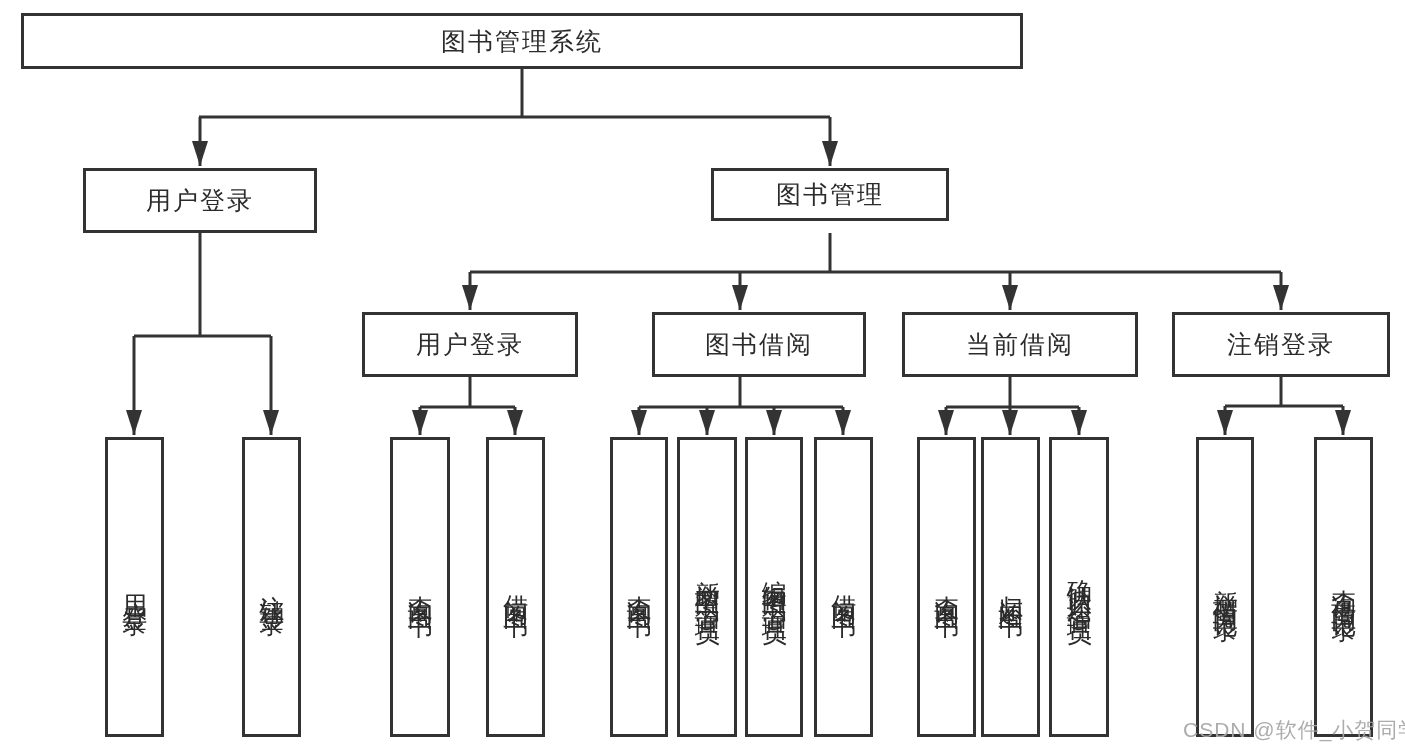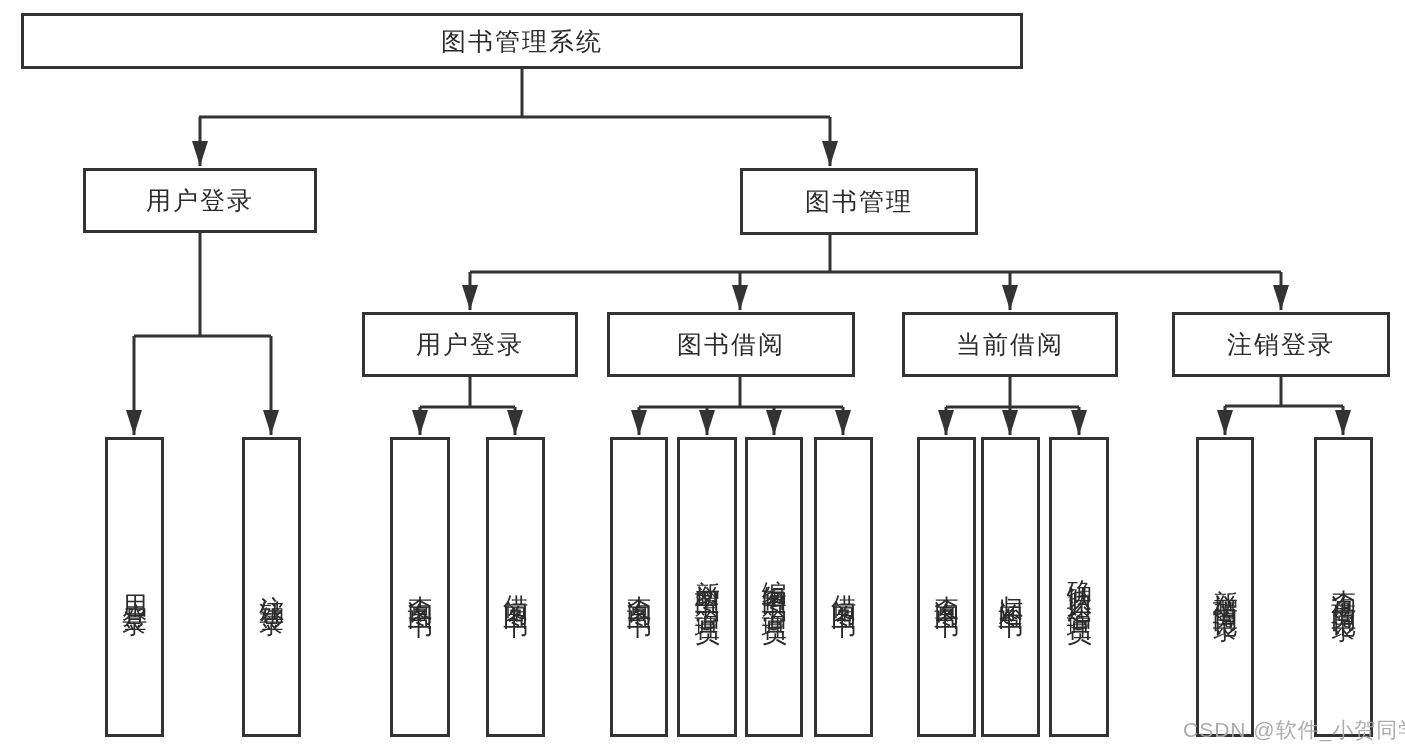--- a/index.html
+++ b/index.html
@@ -41,24 +41,24 @@
   .leaf span {
     writing-mode: vertical-rl;
     text-orientation: mixed;
     font-size: 25px;
     letter-spacing: 6px;
     line-height: 1.1;
   }
   
   #node-root            { left: 21px;   top: 13px;  width: 1002px; height: 56px; }
   #node-user-login      { left: 83px;   top: 168px; width: 234px;  height: 65px; }
-  #node-book-management { left: 711px;  top: 168px; width: 238px;  height: 67px; margin-left: 29px; }
+  #node-book-management { left: 711px;  top: 168px; width: 238px;  height: 53px; }
   #node-new-book-rec    { left: 362px;  top: 312px; width: 216px;  height: 65px; }
-  #node-book-borrowing  { left: 607px;  top: 312px; width: 248px;  height: 65px; }
-  #node-current-borrow  { left: 902px;  top: 312px; width: 216px;  height: 65px; justify-content: center; }
+  #node-book-borrowing  { left: 652px;  top: 312px; width: 214px;  height: 65px; }
+  #node-current-borrow  { left: 902px;  top: 312px; width: 236px;  height: 65px; justify-content: center; }
   #node-borrow-records  { left: 1172px; top: 312px; width: 218px;  height: 65px; }
   .leaf { top: 437px; height: 300px; }
   #leaf-ul-login    { left: 105px;  width: 59px; }
   #leaf-ul-logout   { left: 242px;  width: 59px; }
   #leaf-nbr-query   { left: 390px;  width: 60px; }
   #leaf-nbr-borrow  { left: 486px;  width: 59px; }
   #leaf-bb-query    { left: 610px;  width: 58px; }
   #leaf-bb-add      { left: 677px;  width: 60px; }
   #leaf-bb-edit     { left: 745px;  width: 58px; }
   #leaf-bb-borrow   { left: 814px;  width: 59px; }

